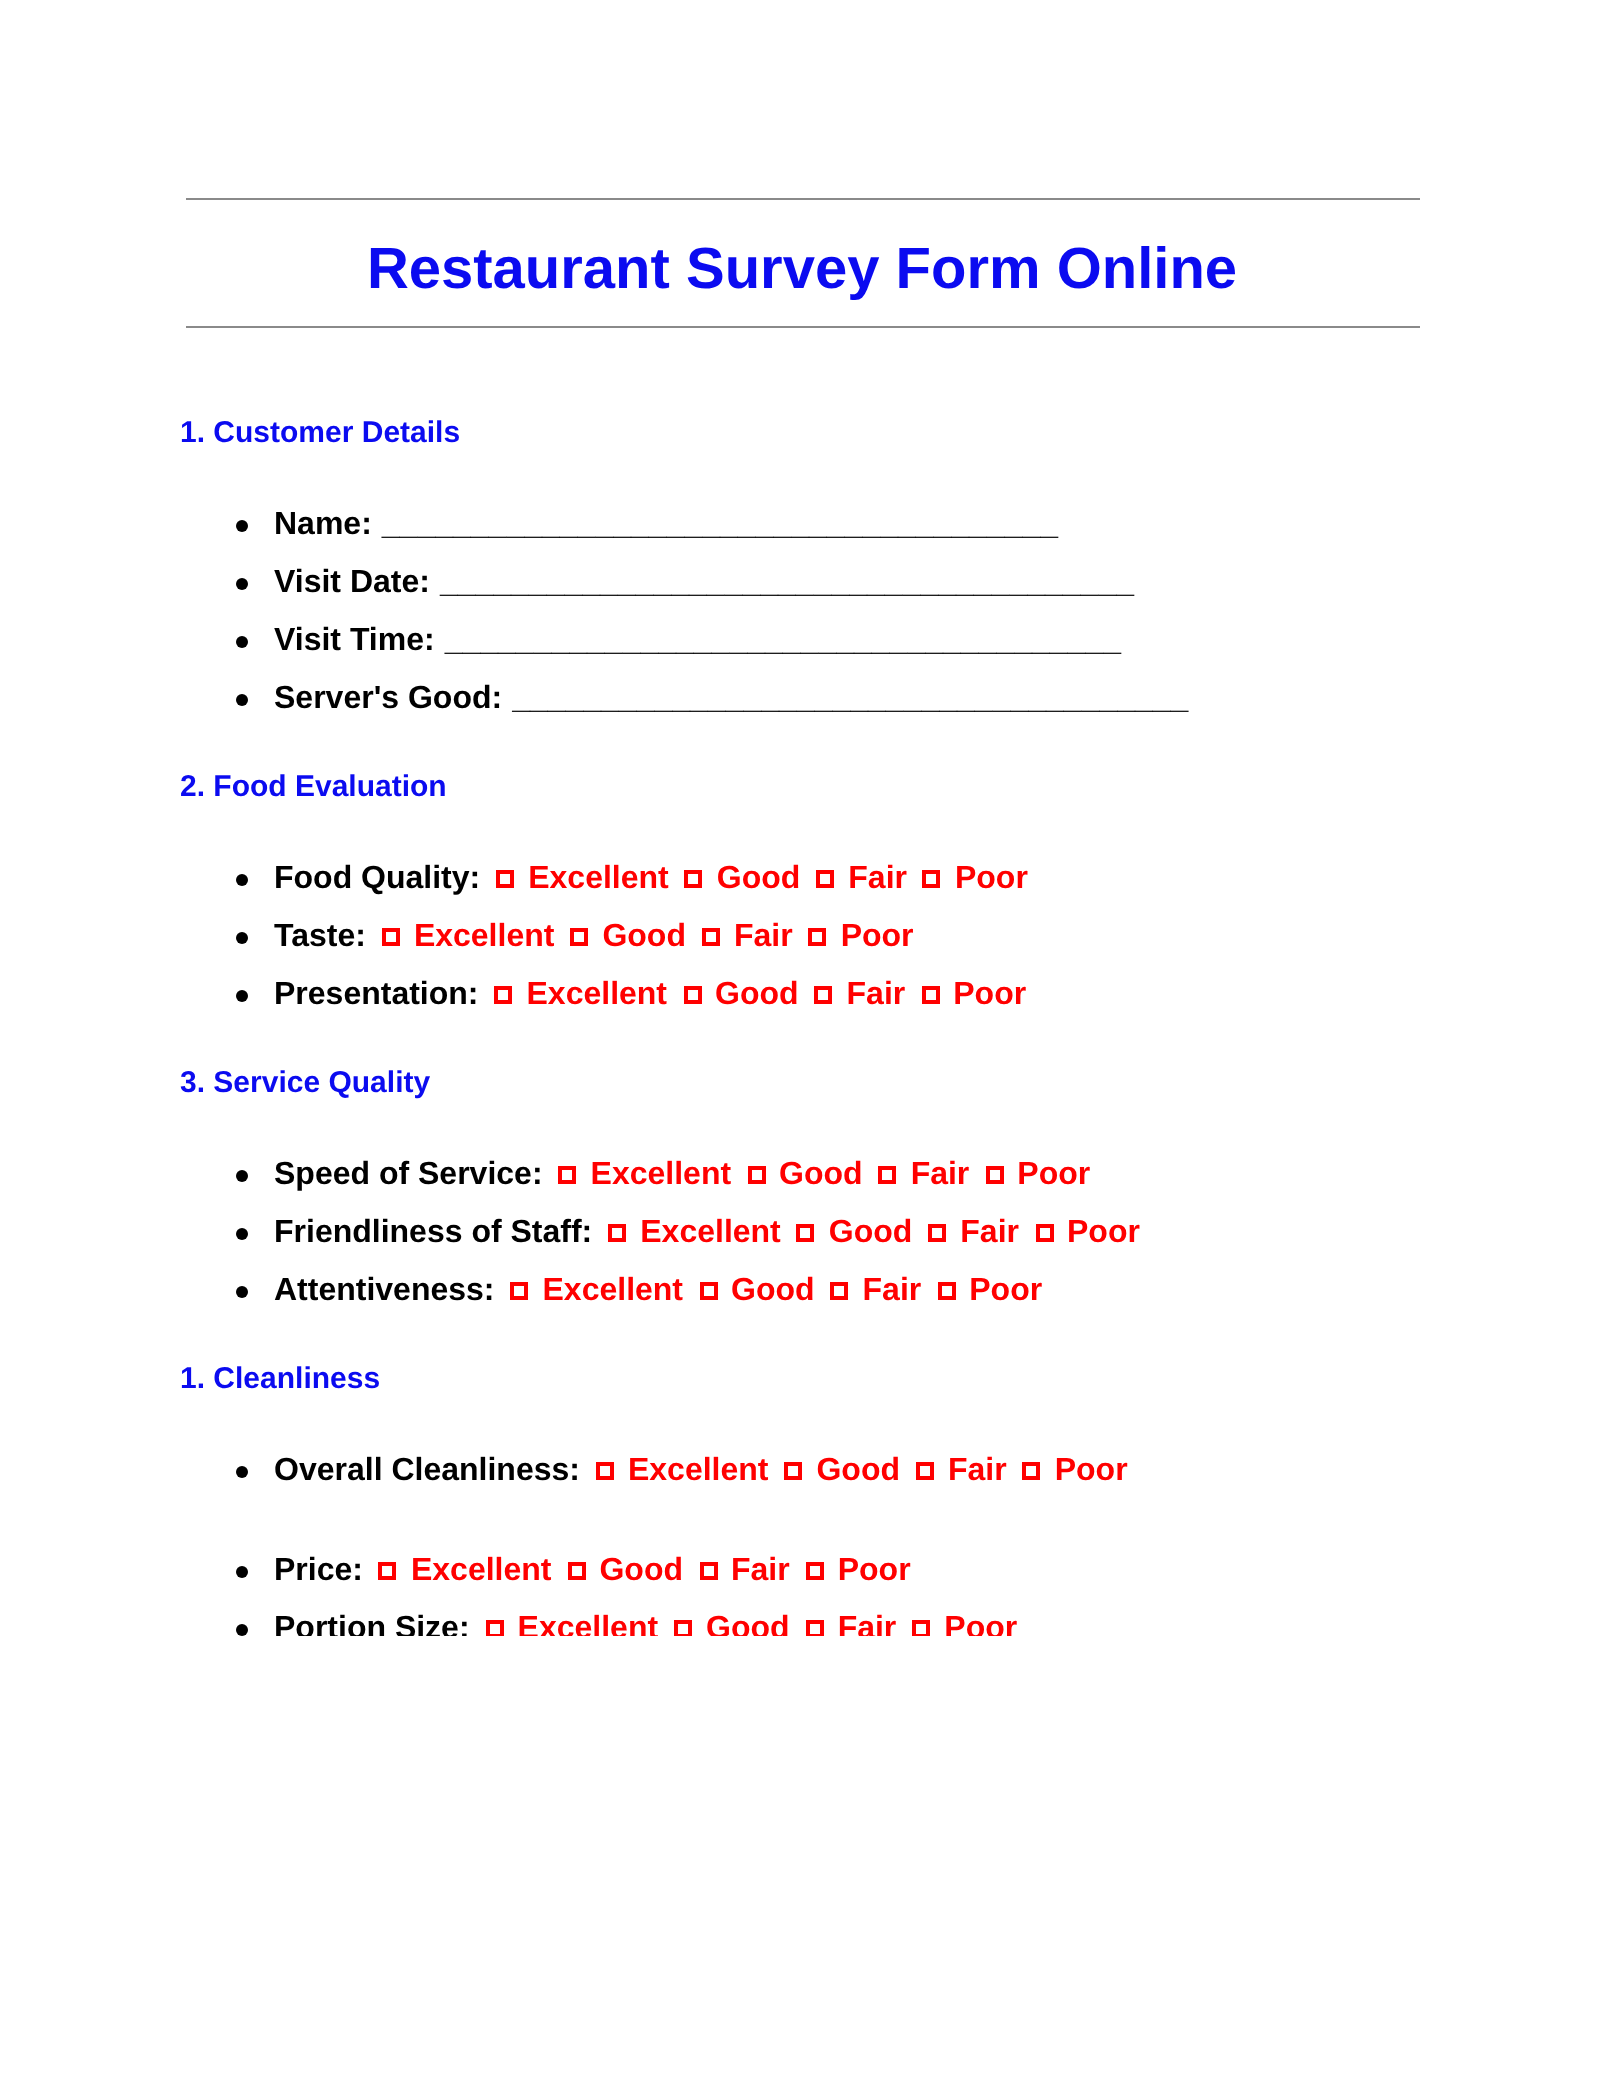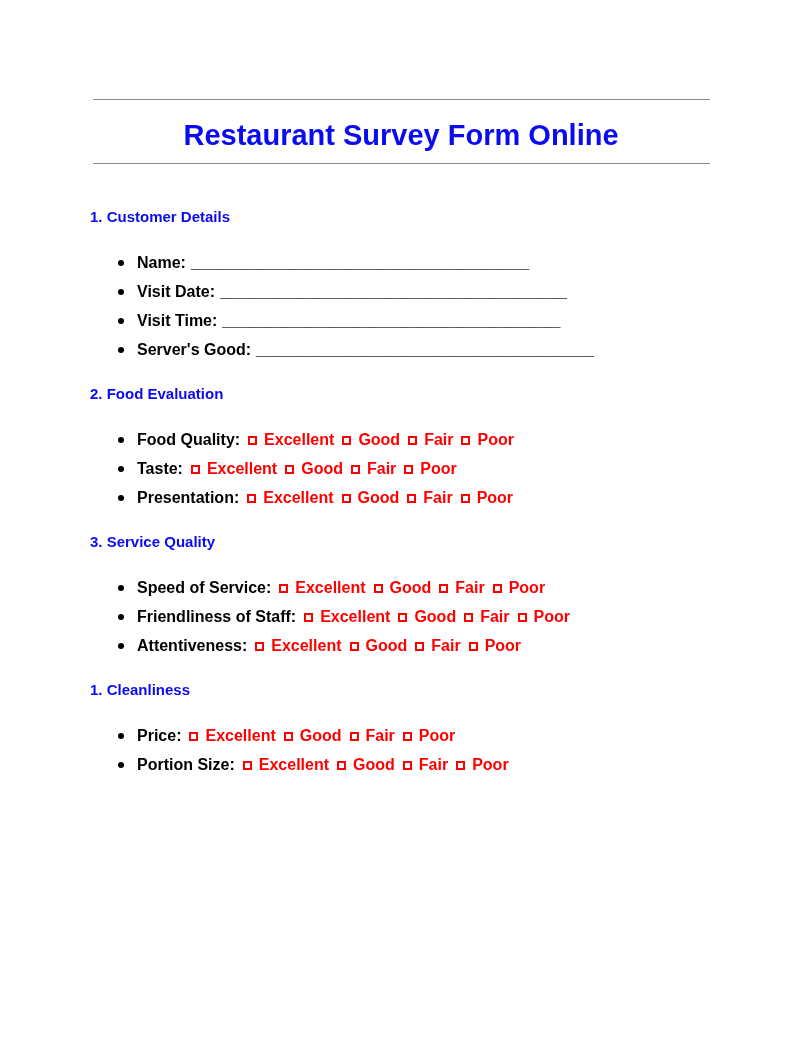--- a/index.html
+++ b/index.html
@@ -76,20 +76,21 @@
         <h2 class="section-heading">3. Service Quality</h2>
         <ul class="item-list">
           <li class="form-item"><span>Speed of Service:</span><span class="opt"><span class="cbox"></span><span>Excellent</span></span><span class="opt"><span class="cbox"></span><span>Good</span></span><span class="opt"><span class="cbox"></span><span>Fair</span></span><span class="opt"><span class="cbox"></span><span>Poor</span></span></li>
           <li class="form-item"><span>Friendliness of Staff:</span><span class="opt"><span class="cbox"></span><span>Excellent</span></span><span class="opt"><span class="cbox"></span><span>Good</span></span><span class="opt"><span class="cbox"></span><span>Fair</span></span><span class="opt"><span class="cbox"></span><span>Poor</span></span></li>
           <li class="form-item"><span>Attentiveness:</span><span class="opt"><span class="cbox"></span><span>Excellent</span></span><span class="opt"><span class="cbox"></span><span>Good</span></span><span class="opt"><span class="cbox"></span><span>Fair</span></span><span class="opt"><span class="cbox"></span><span>Poor</span></span></li>
         </ul>
       </section>
       <section class="form-section">
         <h2 class="section-heading">1. Cleanliness</h2>
         <ul class="item-list">
+          <li class="form-item"><span>Overall Cleanliness:</span><span class="opt"><span class="cbox"></span><span>Excellent</span></span><span class="opt"><span class="cbox"></span><span>Good</span></span><span class="opt"><span class="cbox"></span><span>Fair</span></span><span class="opt"><span class="cbox"></span><span>Poor</span></span></li>
         </ul>
       </section>
       <section class="form-section">
         <ul class="item-list">
           <li class="form-item"><span>Price:</span><span class="opt"><span class="cbox"></span><span>Excellent</span></span><span class="opt"><span class="cbox"></span><span>Good</span></span><span class="opt"><span class="cbox"></span><span>Fair</span></span><span class="opt"><span class="cbox"></span><span>Poor</span></span></li>
           <li class="form-item"><span>Portion Size:</span><span class="opt"><span class="cbox"></span><span>Excellent</span></span><span class="opt"><span class="cbox"></span><span>Good</span></span><span class="opt"><span class="cbox"></span><span>Fair</span></span><span class="opt"><span class="cbox"></span><span>Poor</span></span></li>
         </ul>
       </section>
     </div>
 

